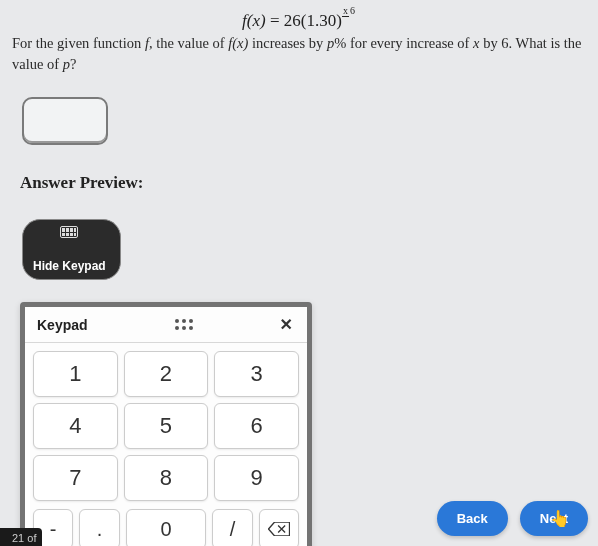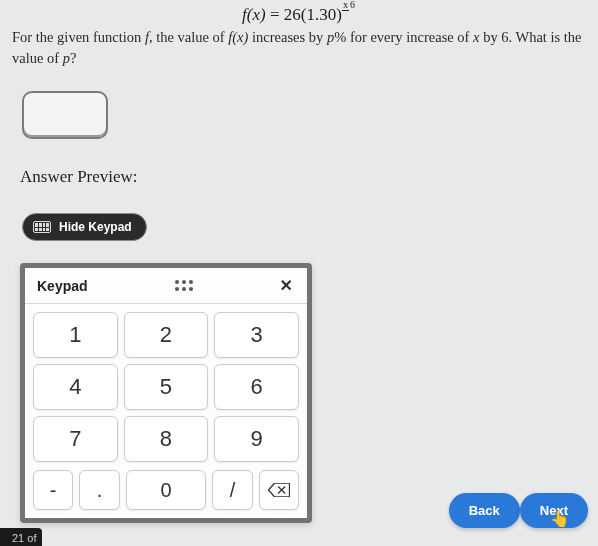--- a/index.html
+++ b/index.html
@@ -8,20 +8,21 @@
     height: 546px;
     background: #e8e9eb;
     font-family: Georgia, 'Times New Roman', serif;
     color: #222;
     position: relative;
     overflow: hidden;
   }
   .equation {
     text-align: center;
     font-size: 17px;
+    padding-top: 6px;
     font-style: italic;
     font-family: 'Times New Roman', serif;
   }
   .equation .upright { font-style: normal; }
   .frac {
     display: inline-block;
     vertical-align: 12px;
     font-size: 10px;
     text-align: center;
     line-height: 9px;
@@ -41,37 +42,38 @@
     width: 86px;
     height: 48px;
     border: 2px solid #7a7a7a;
     border-radius: 10px;
     background: #f2f3f4;
     box-shadow: inset 0 -2px 0 #999;
   }
   .preview-label {
     margin: 28px 0 0 20px;
     font-size: 17px;
-    font-weight: normal;
+    font-weight: bold;
     color: #222;
   }
   .hide-keypad {
     display: inline-flex;
     align-items: center;
-    gap: 8px;
+    gap: 21px;
     margin: 26px 0 0 22px;
     background: #2b2b2b;
     color: #fff;
     border-radius: 18px;
     border: 1px solid #888;
     padding: 6px 14px 6px 10px;
     font-family: Arial, sans-serif;
     font-size: 12px;
     font-weight: bold;
     cursor: pointer;
+    flex-direction: column;
   }
   .kbd-icon {
     width: 18px; height: 12px;
     border: 1.5px solid #ddd;
     border-radius: 2px;
     display: grid;
     grid-template-columns: repeat(4, 1fr);
     grid-template-rows: repeat(2, 1fr);
     gap: 1px;
     padding: 1px;
@@ -126,22 +128,23 @@
     display: grid;
     grid-template-columns: 1fr 1fr 2fr 1fr 1fr;
     gap: 6px;
     padding: 0 8px 8px 8px;
   }
   .kp-row-special .kp-btn { height: 40px; font-size: 20px; }
   .backspace-icon svg { width: 22px; height: 14px; }
   .nav-bar {
     position: absolute;
     right: 10px;
-    bottom: 18px;
+    bottom: 10px;
     display: flex;
+    gap: 12px;
   }
   .nav-btn {
     background: #2a78d8;
     color: #fff;
     border: none;
     border-radius: 20px;
     padding: 10px 20px;
     font-family: Arial, sans-serif;
     font-size: 13px;
     font-weight: bold;

